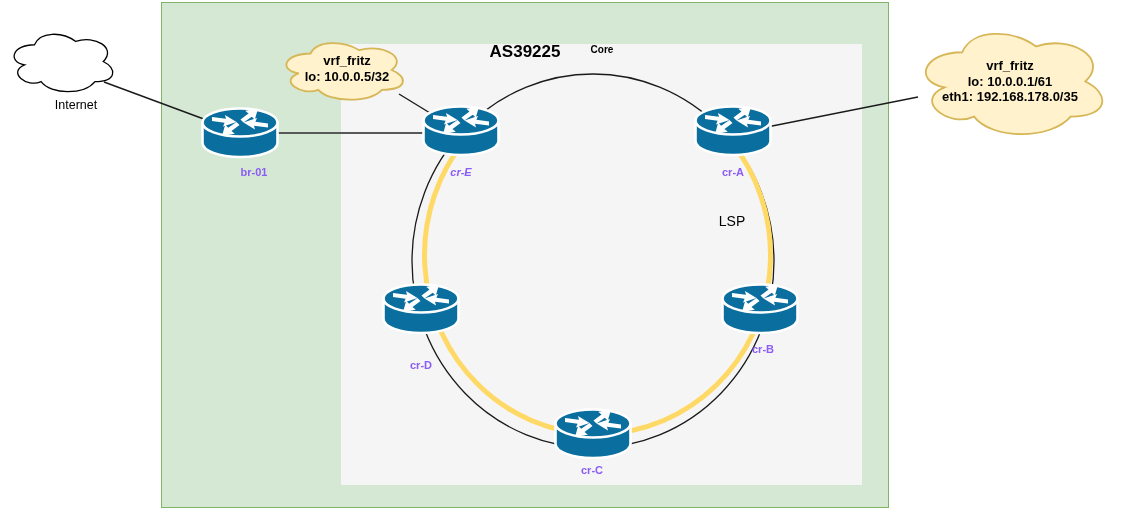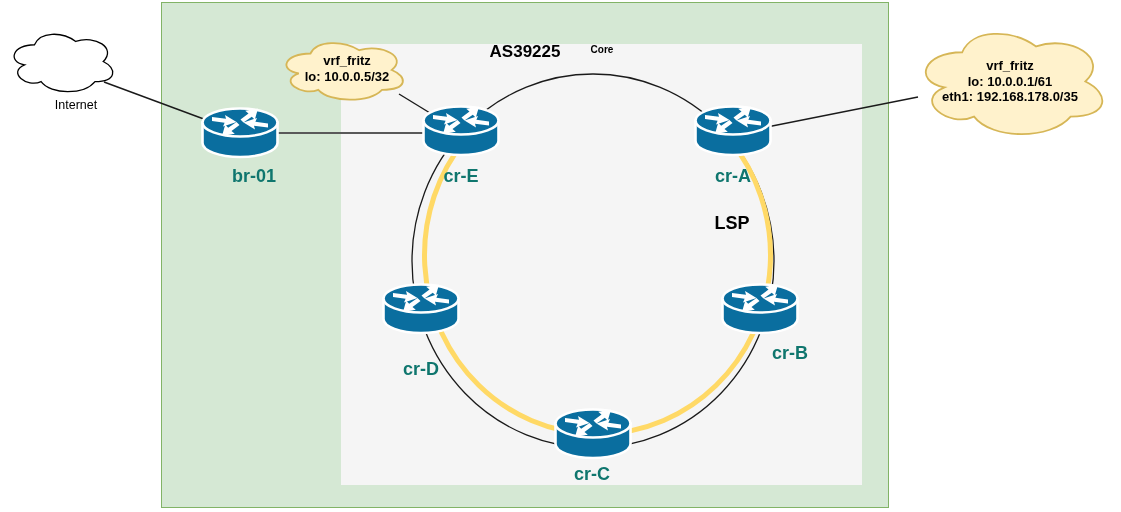--- a/index.html
+++ b/index.html
@@ -36,25 +36,25 @@
   .edge{stroke:var(--edge-dark);stroke-width:1.4px;}
   .edge-gray{stroke:var(--edge-gray);stroke-width:2px;}
   .cloud-white{fill:#ffffff;stroke:#000000;stroke-width:1.3px;}
   .cloud-yellow{fill:var(--cloud-yellow-fill);stroke:var(--cloud-yellow-border);stroke-width:1.8px;}
   
   .r-body,.r-top{fill:var(--router-blue);stroke:#ffffff;stroke-width:2.6px;}
   .r-arrow{fill:#ffffff;}
   
   .node-label{
     transform:translateX(-50%);
-    font-size:18px;font-weight:bold;color:#0f766e;white-space:nowrap;
+    font-size:11px;font-weight:bold;color:#8b5cf6;white-space:nowrap;
   }
   .lsp-label{
     left:732px;top:213px;transform:translateX(-50%);
-    font-size:18px;font-weight:bold;color:#000;white-space:nowrap;
+    font-size:14px;font-weight:normal;color:#000;white-space:nowrap;
   }
   .cloud-text{
     transform:translateX(-50%);
     text-align:center;color:#000;white-space:nowrap;
   }
   .cloud-text.bold div{font-size:13px;font-weight:bold;line-height:15.5px;}
   .internet-text{font-size:12.5px;line-height:15px;}
 </style>
 </head>
 <body>
@@ -109,33 +109,33 @@
 </div>
 
 <svg class="abs" style="left:200px;top:105px;" width="80" height="56">
     <use href="#router"></use>
   </svg>
 <div class="abs node-label" style="left:254px;top:166px;">br-01</div>
 
 <svg class="abs" style="left:421px;top:103px;" width="80" height="56">
     <use href="#router"></use>
   </svg>
-<div class="abs node-label" style="left:461px;top:166px;">cr-E</div>
+<div class="abs node-label" style="left:461px;top:166px;font-style:italic;">cr-E</div>
 
 <svg class="abs" style="left:693px;top:103px;" width="80" height="56">
     <use href="#router"></use>
   </svg>
 <div class="abs node-label" style="left:733px;top:166px;">cr-A</div>
 
 <svg class="abs" style="left:381px;top:281px;" width="80" height="56">
     <use href="#router"></use>
   </svg>
 <div class="abs node-label" style="left:421px;top:343px;margin-top:16px;">cr-D</div>
 
 <svg class="abs" style="left:720px;top:281px;" width="80" height="56">
     <use href="#router"></use>
   </svg>
-<div class="abs node-label" style="left:790px;top:343px;">cr-B</div>
+<div class="abs node-label" style="left:763px;top:343px;">cr-B</div>
 
 <svg class="abs" style="left:553px;top:406px;" width="80" height="56">
     <use href="#router"></use>
   </svg>
 <div class="abs node-label" style="left:592px;top:464px;">cr-C</div>
 
 </body></html>

